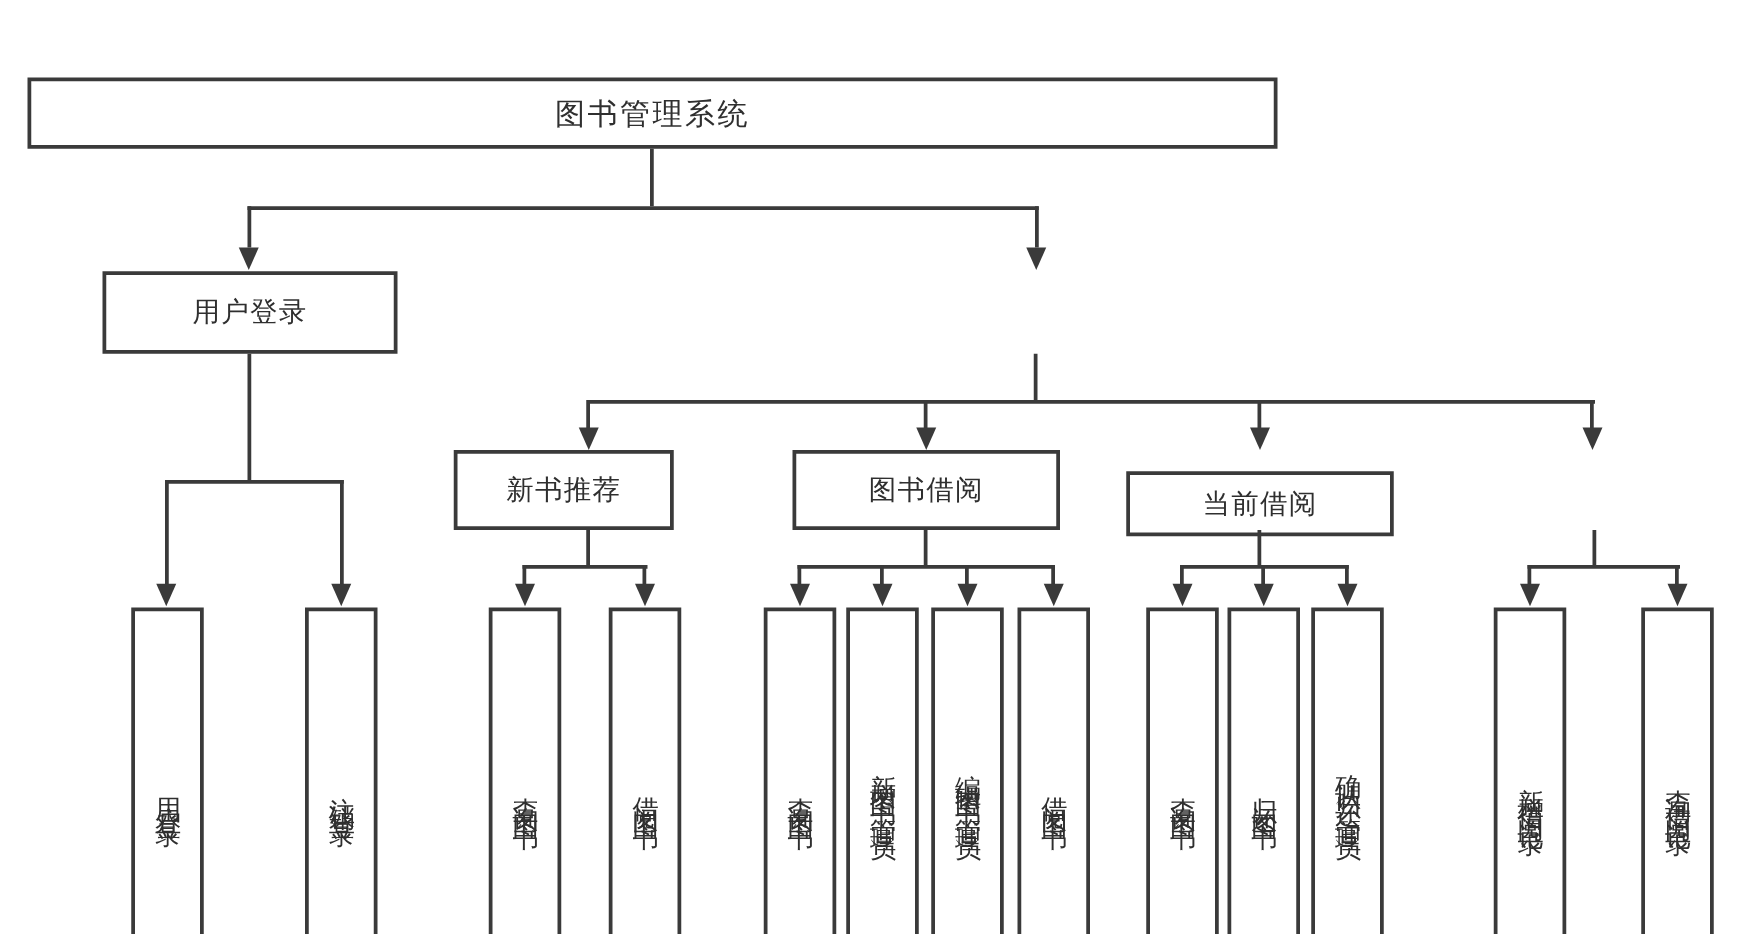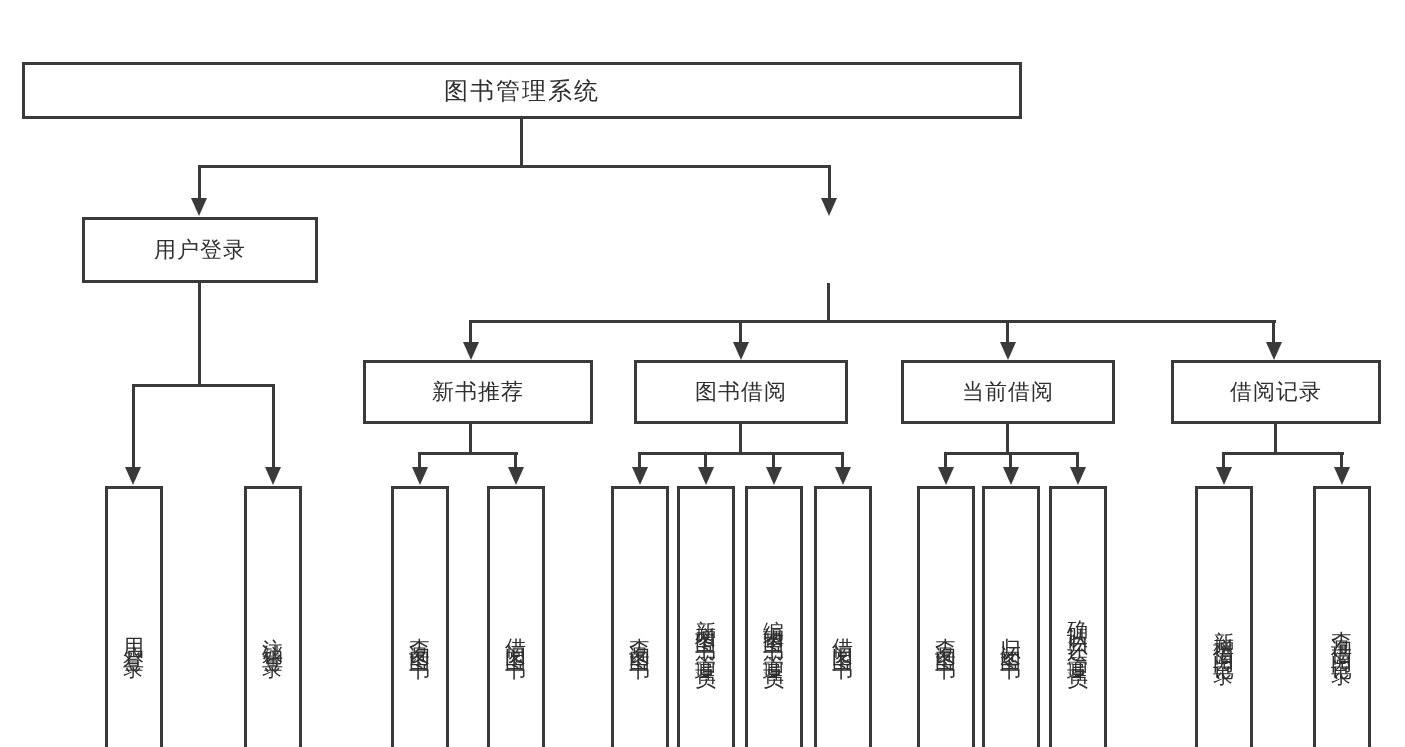--- a/index.html
+++ b/index.html
@@ -93,31 +93,28 @@
   <i class="hl" style="left:470px; top:272px; width:806px;"></i>
   <i class="vl" style="left:469px; top:272px; height:23px;"></i>
   <i class="ar" style="left:463px; top:294px;"></i>
   <i class="vl" style="left:739px; top:272px; height:23px;"></i>
   <i class="ar" style="left:733px; top:294px;"></i>
   <i class="vl" style="left:1006px; top:272px; height:23px;"></i>
   <i class="ar" style="left:1000px; top:294px;"></i>
   <i class="vl" style="left:1272px; top:272px; height:23px;"></i>
   <i class="ar" style="left:1266px; top:294px;"></i>
 
-  <div class="node h-node" style="left:363px; top:312px; width:230px; height:64px;">
+  <div class="node h-node" style="left:363px; top:312px; width:176px; height:64px;">
     <span>新书推荐</span>
   </div>
   <div class="node h-node" style="left:634px; top:312px; width:214px; height:64px;text-align:center;">
     <span>图书借阅</span>
   </div>
-  <div class="node h-node" style="left:901px; top:312px; width:214px; height:64px;">
+  <div class="node h-node" style="left:901px; top:329px; width:214px; height:52px;">
     <span>当前借阅</span>
-  </div>
-  <div class="node h-node" style="left:1171px; top:312px; width:210px; height:64px;">
-    <span>借阅记录</span>
   </div>
 
   <i class="vl" style="left:469px; top:376px; height:28px;"></i>
   <i class="hl" style="left:418px; top:404px; width:100px;"></i>
   <i class="vl" style="left:418px; top:404px; height:16px;"></i>
   <i class="ar" style="left:412px; top:419px;"></i>
   <i class="vl" style="left:514px; top:404px; height:16px;"></i>
   <i class="ar" style="left:508px; top:419px;"></i>
 
   <i class="vl" style="left:739px; top:376px; height:28px;"></i>

